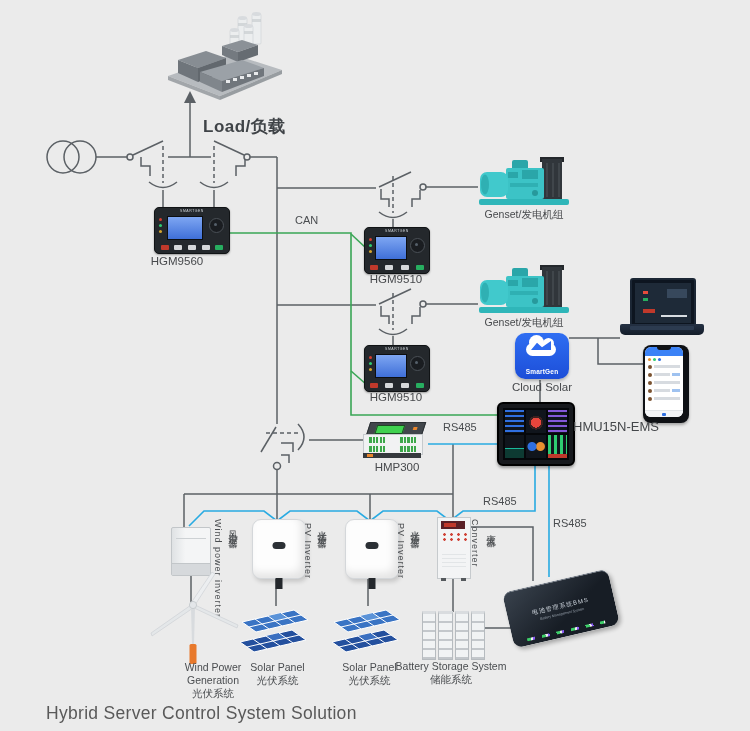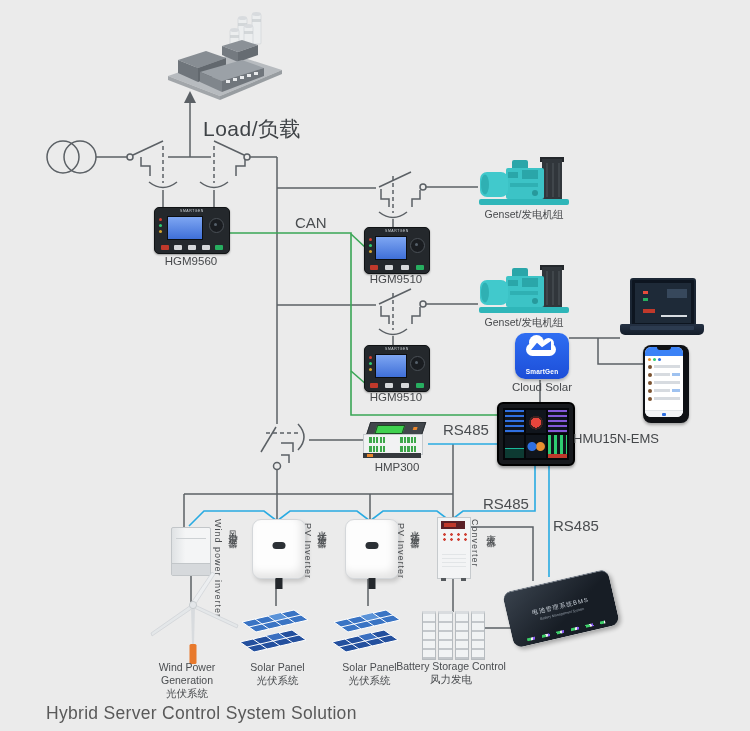--- a/index.html
+++ b/index.html
@@ -7,24 +7,24 @@
     width:750px;height:731px;position:relative;overflow:hidden;
     background:#ebebeb;
     font-family:"Liberation Sans","DejaVu Sans",sans-serif;
     color:#47494c;
   }
   .abs{position:absolute;}
   svg{display:block;}
   
   .lbl{position:absolute;color:#47494c;white-space:nowrap;}
   .lbl-c{text-align:center;}
-  .load-lbl{font-size:21px;color:#3f4347;letter-spacing:.5px;}
+  .load-lbl{font-size:17px;color:#3f4347;letter-spacing:.5px;font-weight:bold;}
   .dev-lbl{font-size:11.5px;}
   .sm-lbl{font-size:10.5px;}
-  .bus-lbl{font-size:15px;color:#4a4d50;}
+  .bus-lbl{font-size:11px;color:#4a4d50;}
   .ems-lbl{font-size:13px;color:#44474a;}
   .vlabel{position:absolute;writing-mode:vertical-rl;font-size:9px;color:#4a4d50;letter-spacing:1px;white-space:nowrap;}
   .vzh{font-size:9.5px;letter-spacing:2px;}
   .blabel{position:absolute;text-align:center;font-size:10.5px;color:#4a4d50;line-height:13px;}
   .title{position:absolute;left:46px;top:703px;font-size:17.5px;color:#595959;letter-spacing:.3px;}
   
   .ctrl{position:absolute;background:#24282c;border:1px solid #101315;border-radius:5px;box-shadow:0 1px 2px rgba(0,0,0,.35);}
   .ctrl-brand{position:absolute;top:1px;left:0;right:0;text-align:center;font-size:3.5px;color:#cfd4d8;letter-spacing:.5px;}
   .ctrl-screen{position:absolute;left:16%;top:17%;width:46%;height:50%;background:linear-gradient(180deg,#7ea6f2,#3f6fd8);border:1px solid #0c0e10;}
   .ctrl-leds{position:absolute;left:6%;top:22%;width:3px;height:3px;border-radius:50%;background:#d43c2e;box-shadow:0 6px 0 #2ecc71,0 12px 0 #d4a52e;}
@@ -271,21 +271,21 @@
   <div class="ctrl-leds"></div>
   <div class="ctrl-dpad"></div>
   <div class="ctrl-btns">
       <i class="r"></i>
       <i></i>
       <i></i>
       <i></i>
       <i class="g"></i>
     </div>
 </div>
-<div class="lbl dev-lbl lbl-c" style="left:150px;top:255px;width:82px">HGM9560</div>
+<div class="lbl dev-lbl lbl-c" style="left:136px;top:255px;width:82px">HGM9560</div>
 <div class="lbl bus-lbl" style="left:295px;top:214px">CAN</div>
 
 <div class="ctrl" style="left:364px;top:227px;width:64px;height:45px">
   <div class="ctrl-brand">SMARTGEN</div>
   <div class="ctrl-screen"></div>
   <div class="ctrl-leds"></div>
   <div class="ctrl-dpad"></div>
   <div class="ctrl-btns">
       <i class="r"></i>
       <i></i>
@@ -387,21 +387,21 @@
 <div class="hmu">
   <div class="hmu-grid">
     <div class="hc hc1"></div>
       <div class="hc hc2"></div>
       <div class="hc hc3"></div>
     <div class="hc hc4"></div>
       <div class="hc hc5"></div>
       <div class="hc hc6"></div>
   </div>
 </div>
-<div class="lbl ems-lbl" style="left:573px;top:431px">HMU15N-EMS</div>
+<div class="lbl ems-lbl" style="left:573px;top:419px">HMU15N-EMS</div>
 
 <div class="hmp">
   <div class="hmp-top">
       <div class="hmp-lcd"></div>
       <div class="hmp-dot"></div>
     </div>
   <div class="hmp-body">
     <i style="left:4px;top:2px"></i>
       <i style="right:6px;top:2px"></i>
     <i style="left:4px;bottom:2px"></i>
@@ -436,21 +436,21 @@
 <div class="vlabel vzh" style="left:484px;top:526px">变流器</div>
 
 <svg class="abs" style="left:150px;top:570px" width="100" height="96" viewBox="0 0 100 96">
   <polygon points="41,33 45,35 65,4 62,2" fill="#eceef0" stroke="#c9cdd1" stroke-width=".6"></polygon>
   <polygon points="41,35 43,38 2,66 1,63" fill="#e4e7e9" stroke="#c9cdd1" stroke-width=".6"></polygon>
   <polygon points="45,35 44,38 87,58 88,55" fill="#e4e7e9" stroke="#c9cdd1" stroke-width=".6"></polygon>
   <polygon points="41,38 45,38 44,74 42,74" fill="#d8dbde"></polygon>
   <circle cx="43" cy="35" r="3.6" fill="#e3e6e9" stroke="#c2c6c9" stroke-width=".8"></circle>
   <rect x="39.5" y="74" width="7" height="20" rx="1.5" fill="#e8792c"></rect>
 </svg>
-<div class="blabel" style="left:132px;top:661px;width:110px">
+<div class="blabel" style="left:158px;top:661px;width:110px">
   <div>Wind Power Generation</div>
   <div>光伏系统</div>
 </div>
 
 <svg class="abs" style="left:238px;top:606px" width="76" height="54" viewBox="0 0 76 54">
   <polygon points="4,16 56,4 70,14 18,26" fill="#3a74c4" stroke="#fff" stroke-width="1"></polygon>
   <polygon points="30,10 43,7 50,12 37,15" fill="#5b93d8"></polygon>
   <path d="M17,13 31,23 M30,10 44,20 M43,7 57,17 M11,21 63,9" stroke="#fff" stroke-width="1" fill="none"></path>
   <polygon points="2,36 54,24 68,34 16,46" fill="#24509e" stroke="#fff" stroke-width="1"></polygon>
   <polygon points="28,30 41,27 48,32 35,35" fill="#3a6fc0"></polygon>
@@ -474,22 +474,22 @@
   <div>光伏系统</div>
 </div>
 
 <div class="batt">
     <i></i>
     <i></i>
     <i></i>
     <i></i>
   </div>
 <div class="blabel" style="left:390px;top:660px;width:122px">
-  <div>Battery Storage Control</div>
-  <div>风力发电</div>
+  <div>Battery Storage System</div>
+  <div>储能系统</div>
 </div>
 
 <div class="bms">
   <div class="bms-zh">电池管理系统BMS</div>
   <div class="bms-en">Battery Management System</div>
 </div>
 
 <div class="title">Hybrid Server Control System Solution</div>
 
 </body></html>

